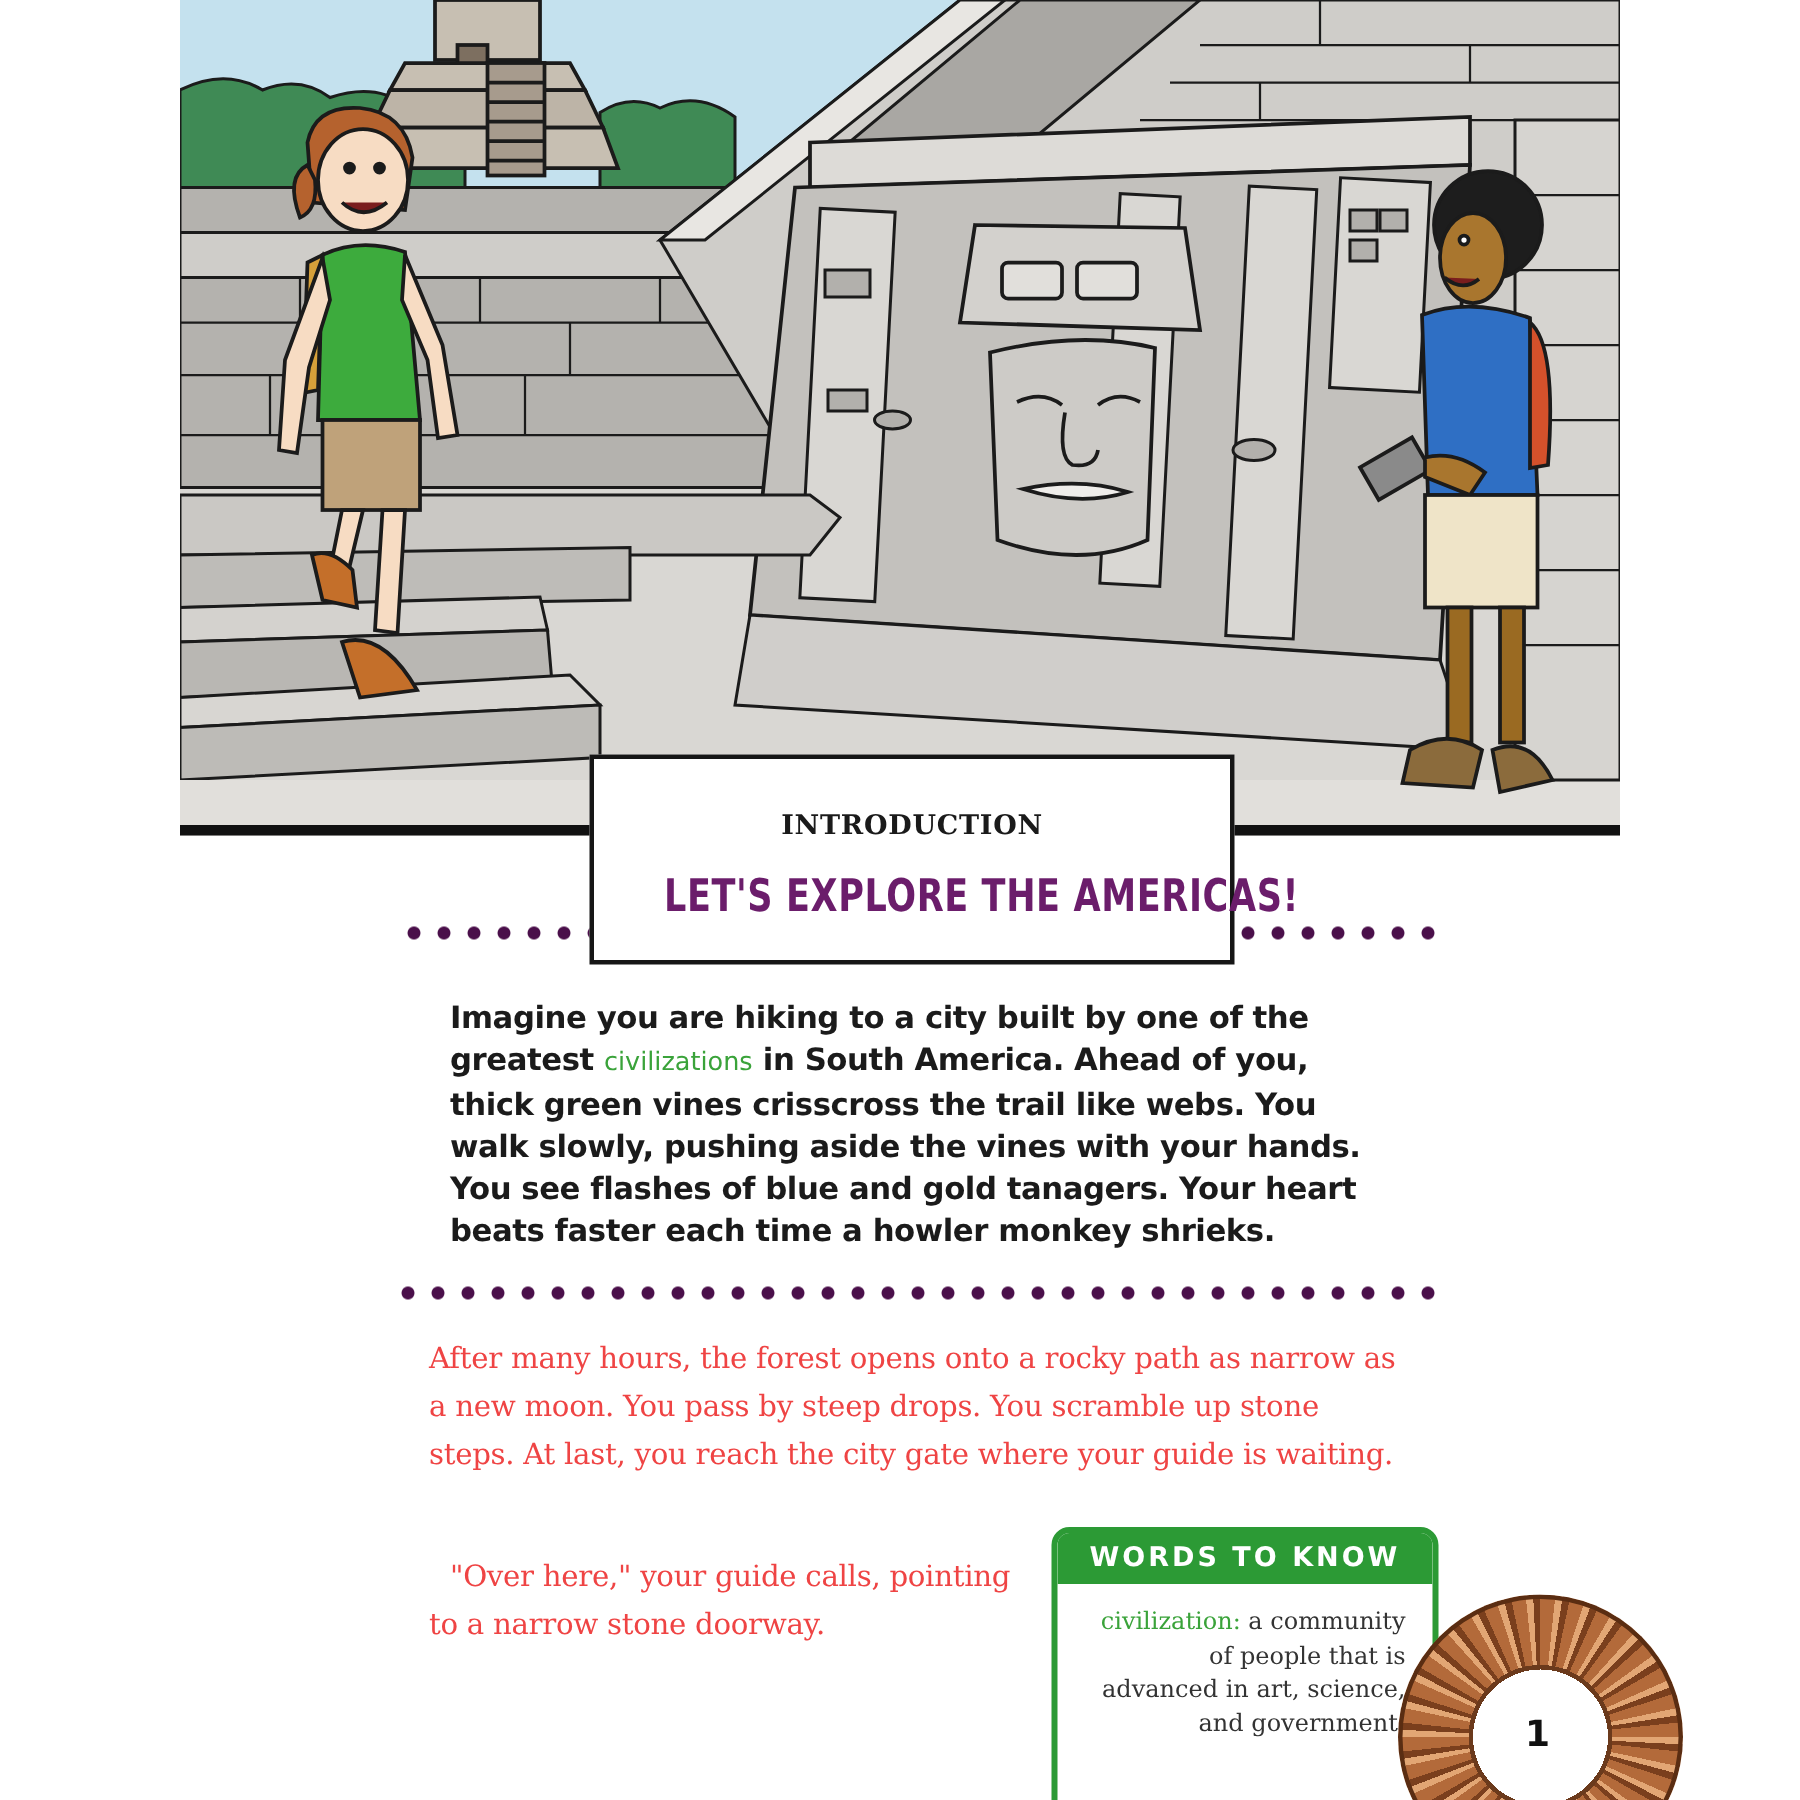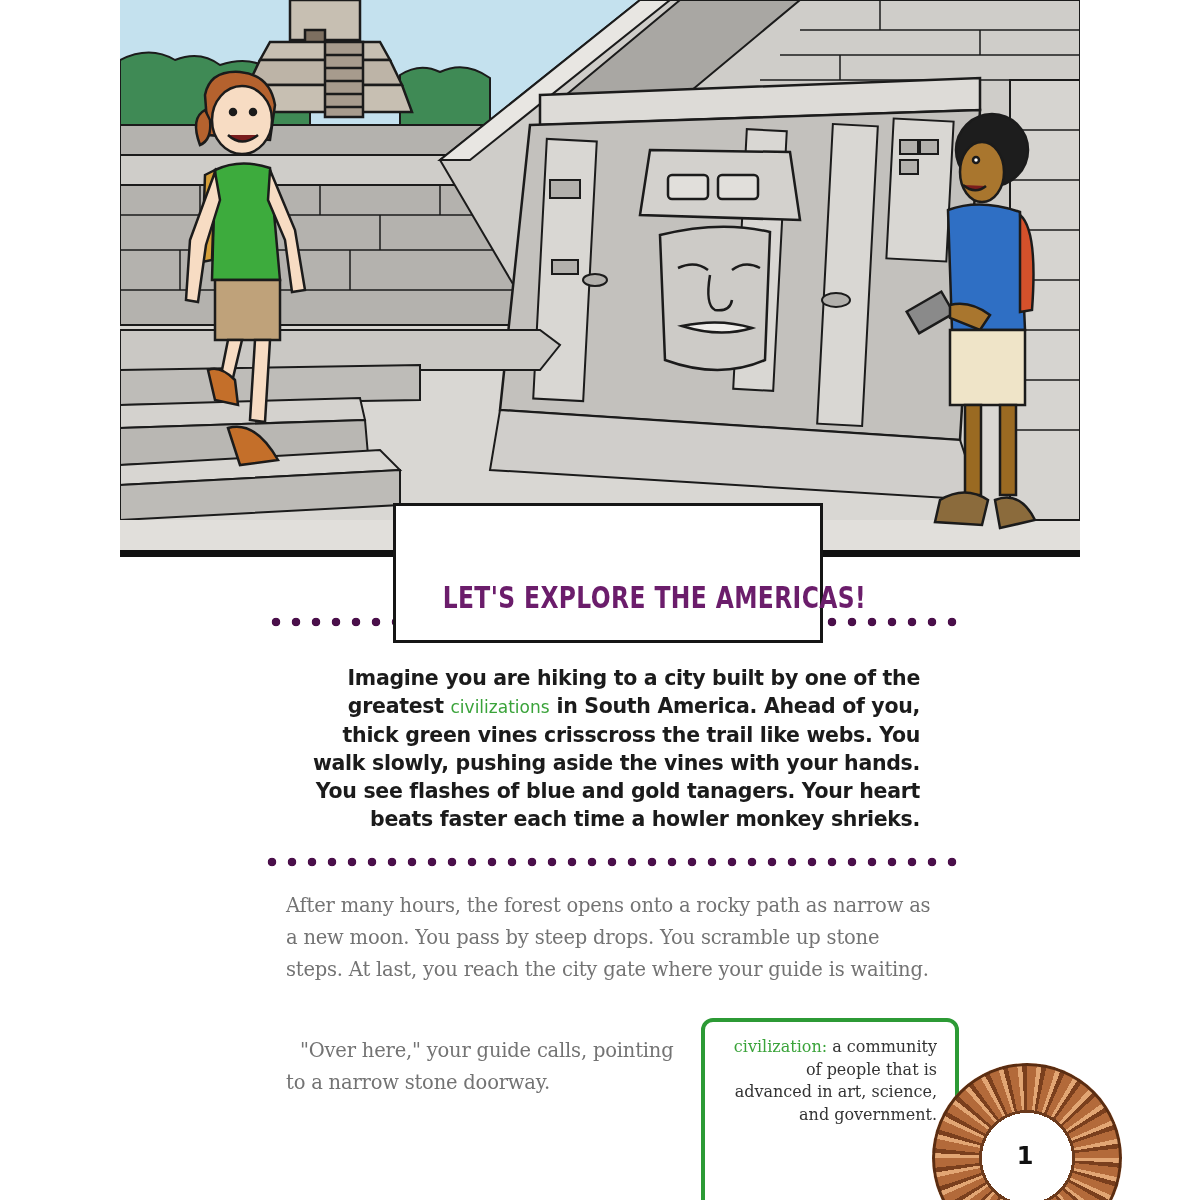--- a/index.html
+++ b/index.html
@@ -33,28 +33,28 @@
     color: #6b1d6b; transform: scaleX(0.78); transform-origin: center;
     letter-spacing: 0.5px; white-space: nowrap;
   }
   .dots {
     position: absolute; height: 10px;
     background-image: radial-gradient(circle, #4a0f4a 4px, transparent 4.6px);
     background-size: 20px 10px; background-repeat: repeat-x;
   }
   .lead {
     position: absolute; left: 300px; top: 664px; width: 620px;
-    text-align: right; font-family: "DejaVu Sans", sans-serif; font-weight: bold;
+    text-align: left; font-family: "DejaVu Sans", sans-serif; font-weight: bold;
     font-size: 20.5px; line-height: 28px; color: #1b1b1b;
     letter-spacing: -0.3px;
   }
   .vocab-link { color: #3aa33a; font-weight: normal; font-size: 17px; letter-spacing: 0; }
   .body-text {
     position: absolute; font-family: "DejaVu Serif", serif; font-size: 19.5px;
-    line-height: 32px; color: #737373; letter-spacing: -0.2px;
+    line-height: 32px; color: #ef4444; letter-spacing: -0.2px;
   }
   .p1 { left: 286px; top: 890px; width: 650px; }
   .p2 { left: 286px; top: 1035px; width: 400px; text-indent: 14px; }
   .wtk {
     position: absolute; left: 701px; top: 1018px; width: 258px; height: 200px;
     border: 4px solid #2c9a35; border-top-left-radius: 12px; border-top-right-radius: 12px;
     box-sizing: border-box; background: #fff; overflow: hidden;
   }
   .wtk-header {
     background: #2c9a35; height: 34px; line-height: 34px; text-align: center;
@@ -214,32 +214,34 @@
       <path d="M875,500 Q900,490 915,520 L880,528 Z" fill="#8b6b3c"></path>
     </g>
   </svg>
 </div>
 <div class="panel-bottom"></div>
 
 <div class="dots" style="left:266px; top:617px; width:130px;"></div>
 <div class="dots" style="left:822px; top:617px; width:140px;"></div>
 
 <div class="title-box">
+  <div class="section-label">INTRODUCTION</div>
   <div class="headline">LET'S EXPLORE THE AMERICAS!</div>
 </div>
 
 <div class="lead">
   <span>Imagine you are hiking to a city built by one of the greatest </span><span class="vocab-link">civilizations</span><span> in South America. Ahead of you, thick green vines crisscross the trail like webs. You walk slowly, pushing aside the vines with your hands. You see flashes of blue and gold tanagers. Your heart beats faster each time a howler monkey shrieks.</span>
 </div>
 
 <div class="dots" style="left:262px; top:857px; width:700px;"></div>
 
 <div class="body-text p1">After many hours, the forest opens onto a rocky path as narrow as a new moon. You pass by steep drops. You scramble up stone steps. At last, you reach the city gate where your guide is waiting.</div>
 <div class="body-text p2">"Over here," your guide calls, pointing to a narrow stone doorway.</div>
 
 <div class="wtk">
+  <div class="wtk-header">WORDS TO KNOW</div>
   <div class="wtk-body">
     <span class="wtk-term">civilization:</span><span> a community of people that is advanced in art, science, and government.</span>
   </div>
 </div>
 
 <div class="pagering"></div>
 <div class="pagenum">1</div>
 
 </body></html>

